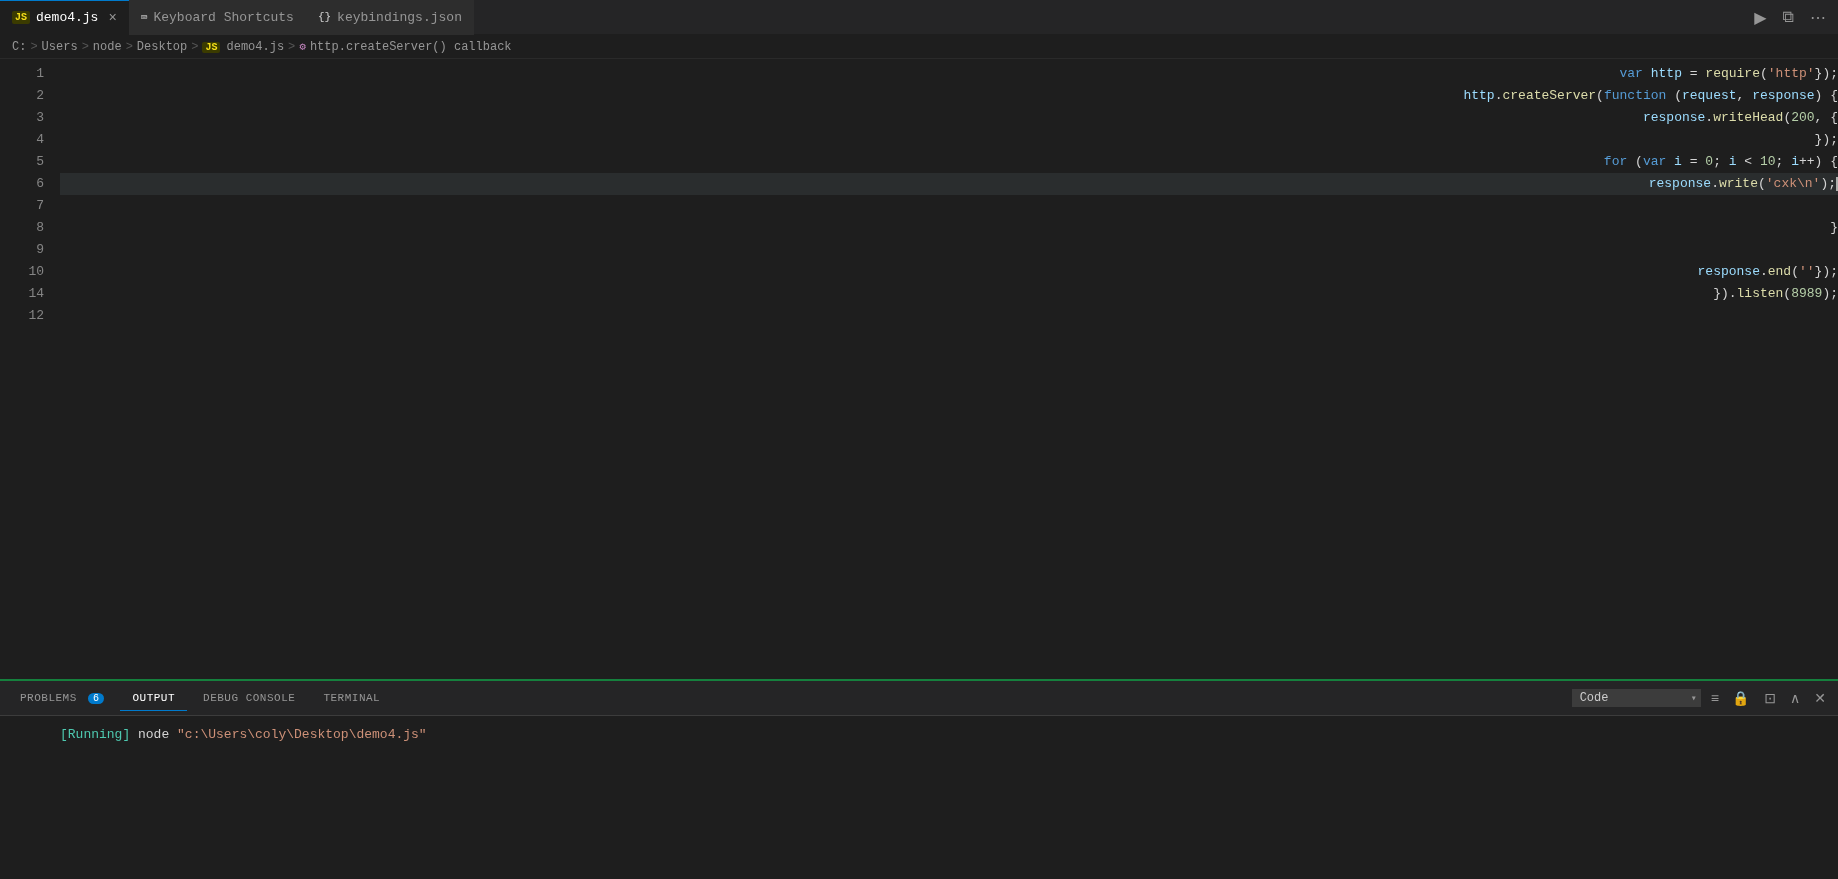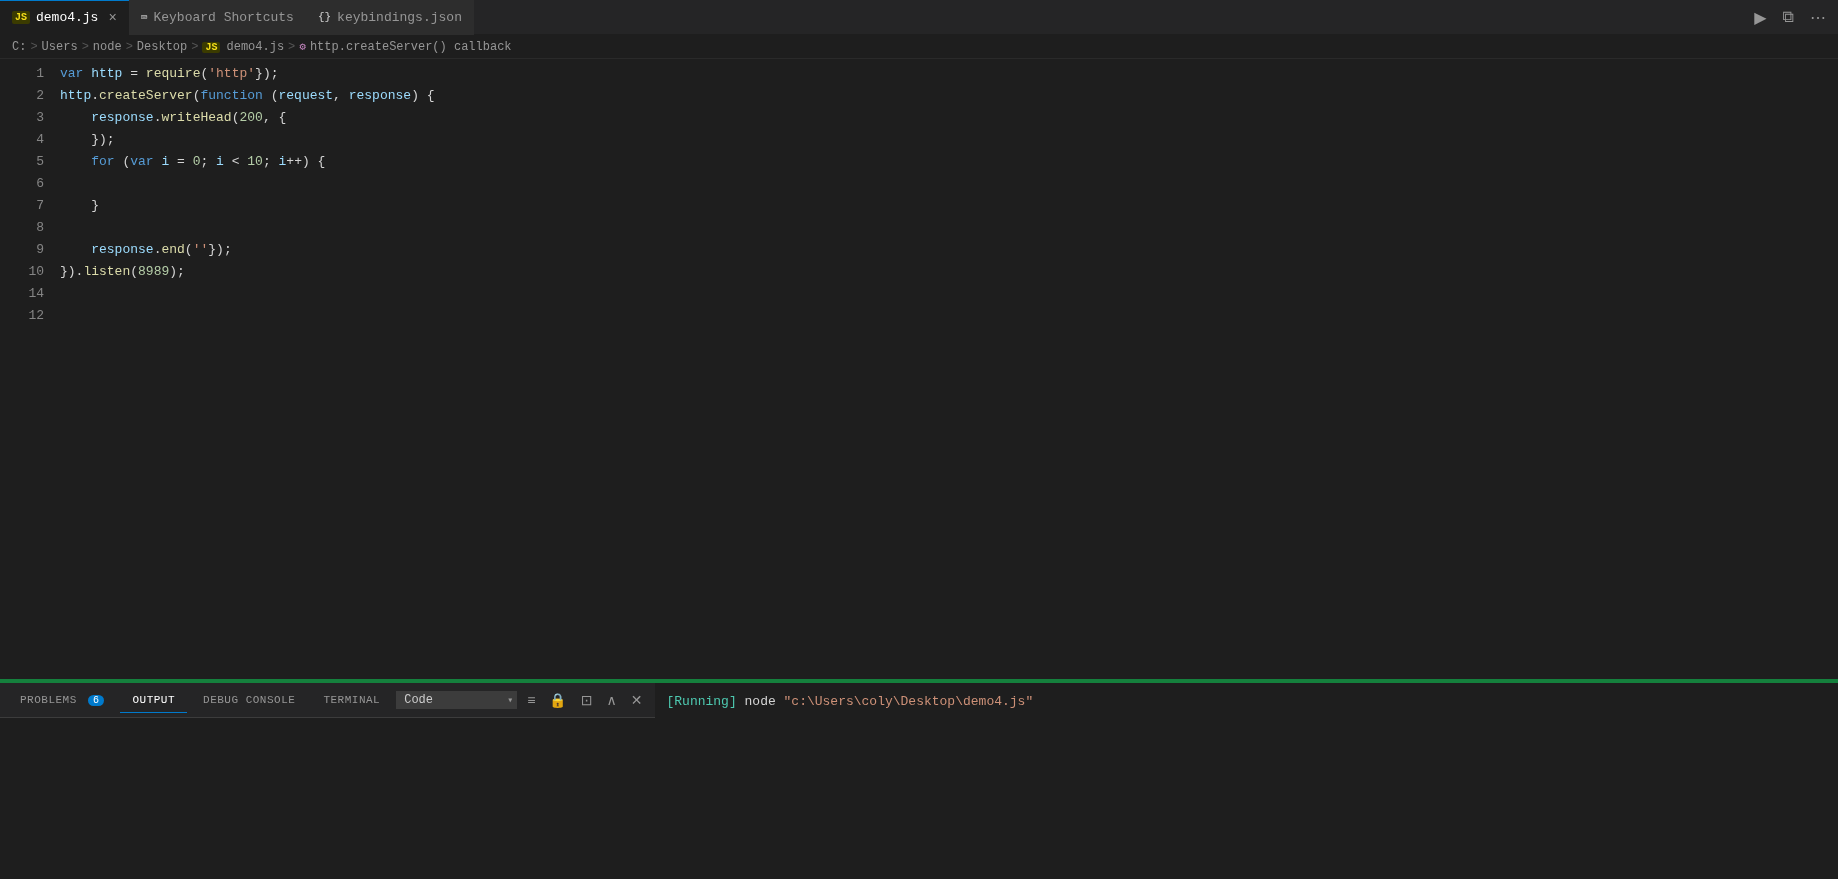--- a/index.html
+++ b/index.html
@@ -109,20 +109,21 @@
       padding-top: 4px;
     }
     .line-numbers div { height: 22px; }
 
     .code-area {
       flex: 1;
       overflow: auto;
       padding: 4px 0 0 8px;
       line-height: 22px;
       white-space: pre;
+      text-align: right;
     }
 
     .code-line {
       height: 22px;
       display: block;
       white-space: pre;
     }
 
     
     .kw { color: #569cd6; }
@@ -143,23 +144,23 @@
       height: 14px;
       background: #aeafad;
       vertical-align: middle;
       animation: blink 1s step-end infinite;
     }
     @keyframes blink { 50% { opacity: 0; } }
 
     
     .bottom-panel {
       background: #1e1e1e;
-      border-top: 4px solid #15803d;
-      display: flex;
-      flex-direction: row;
+      border-top: 2px solid #15803d;
+      display: flex;
+      flex-direction: column;
       height: 200px;
       min-height: 200px;
     }
 
     .panel-tabs {
       display: flex;
       align-items: center;
       background: #252526;
       height: 35px;
       min-height: 35px;
@@ -210,21 +211,21 @@
       color: #969696;
       cursor: pointer;
       font-size: 14px;
       padding: 2px 4px;
     }
 
     .panel-select {
       background: #3c3c3c;
       color: #cccccc;
       border: none;
-      padding: 2px 12px 2px 8px;
+      padding: 2px 20px 2px 8px;
       font-size: 12px;
       font-family: inherit;
       cursor: pointer;
       outline: none;
       appearance: none;
       -webkit-appearance: none;
     }
     .panel-select-wrap {
       position: relative;
       display: flex;
@@ -240,21 +241,21 @@
 
     .panel-content {
       flex: 1;
       overflow: auto;
       padding: 8px 12px;
       font-size: 13px;
       line-height: 22px;
     }
 
     .output-line { display: block; }
-    .output-running { color: #4ec9b0; }
+    .output-running { color: #4ec9b0; margin-left: 48px; }
     .output-path { color: #ce9178; }
     .output-done { color: #4ec9b0; }
     .output-normal { color: #d4d4d4; }
     .output-red { color: #f48771; }
     .output-num { color: #b5cea8; }
   </style>
 </head>
 <body>
 
 <div class="tab-bar">
@@ -311,20 +312,21 @@
       <div>9</div>
       <div>10</div>
       <div>14</div>
       <div>12</div>
     </div>
   <div class="code-area" id="code-area"><span class="code-line"><span class="kw">var</span><span class="plain"> </span><span class="var-name">http</span><span class="plain"> = </span><span class="fn">require</span><span class="punct">(</span><span class="str">'http'</span><span class="punct">});</span>
 </span><span class="code-line"><span class="var-name">http</span><span class="plain">.</span><span class="fn">createServer</span><span class="punct">(</span><span class="kw">function</span><span class="plain"> (</span><span class="param">request</span><span class="plain">, </span><span class="param">response</span><span class="plain">) {</span>
 </span><span class="code-line"><span class="plain">    </span><span class="var-name">response</span><span class="plain">.</span><span class="fn">writeHead</span><span class="punct">(</span><span class="num">200</span><span class="plain">, {</span>
 </span><span class="code-line"><span class="plain">    </span><span class="punct">});</span>
 </span><span class="code-line"><span class="plain">    </span><span class="kw">for</span><span class="plain"> (</span><span class="kw">var</span><span class="plain"> </span><span class="var-name">i</span><span class="plain"> = </span><span class="num">0</span><span class="plain">; </span><span class="var-name">i</span><span class="plain"> &lt; </span><span class="num">10</span><span class="plain">; </span><span class="var-name">i</span><span class="plain">++) {</span>
+</span><span class="code-line cursor-line"><span class="plain">        </span><span class="var-name">response</span><span class="plain">.</span><span class="fn">write</span><span class="punct">(</span><span class="str">'cxk\n'</span><span class="punct">);</span><span class="cursor"></span>
 </span><span class="code-line"><span class="plain">    </span>
 </span><span class="code-line"><span class="plain">    </span><span class="punct">}</span>
 </span><span class="code-line"> 
 </span><span class="code-line"><span class="plain">    </span><span class="var-name">response</span><span class="plain">.</span><span class="fn">end</span><span class="punct">(</span><span class="str">''</span><span class="punct">});</span>
 </span><span class="code-line"><span class="punct">}).</span><span class="fn">listen</span><span class="punct">(</span><span class="num">8989</span><span class="punct">);</span>
 </span></div>
 </div>
 
 <div class="bottom-panel">
   <div class="panel-tabs">

